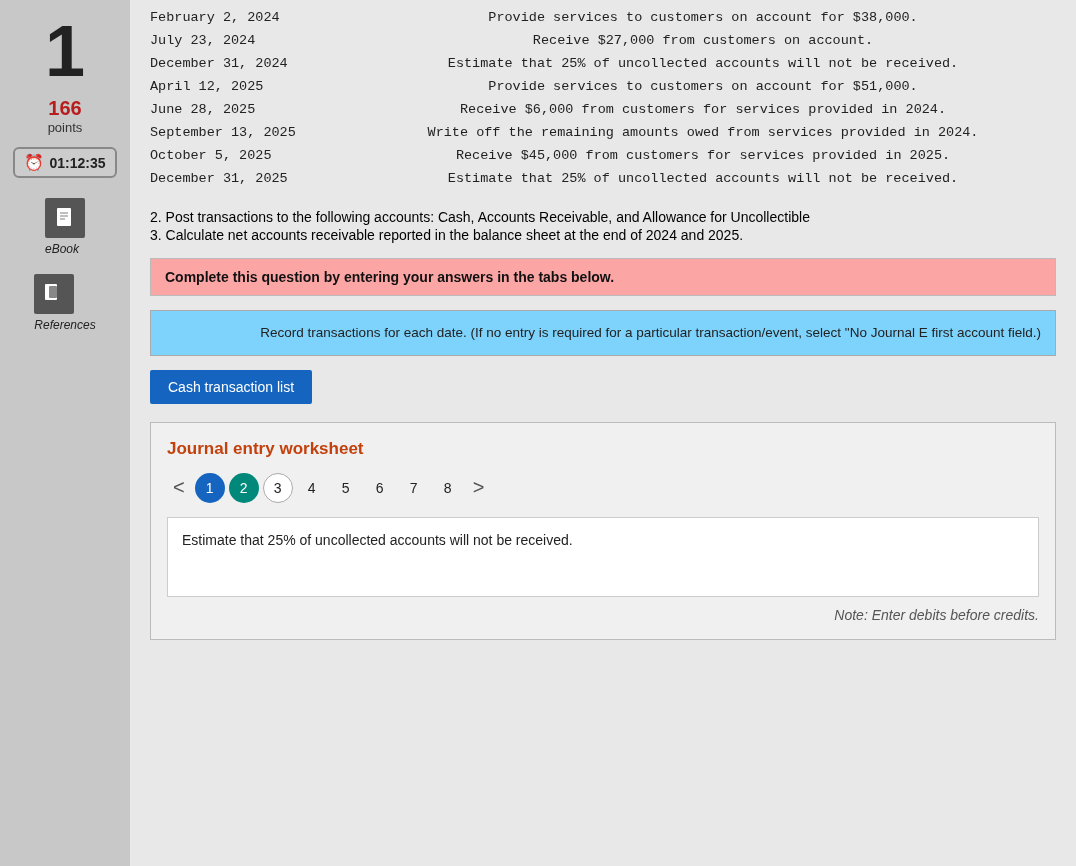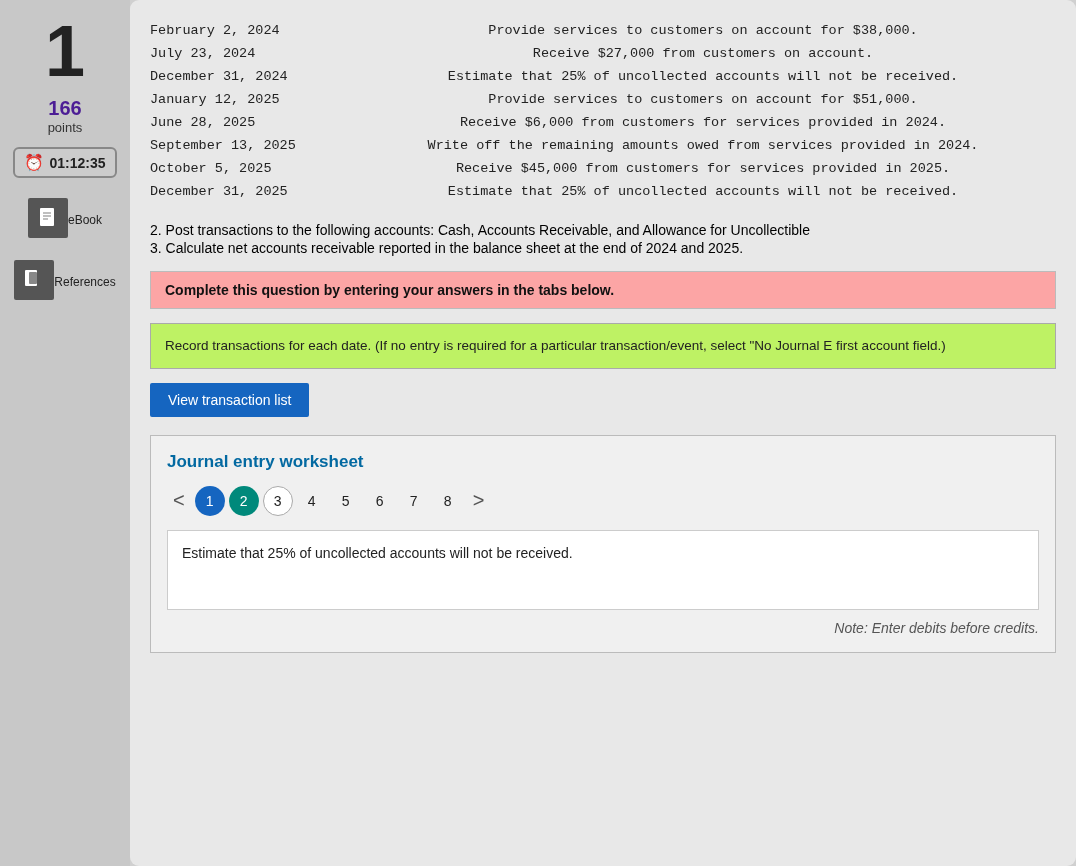--- a/index.html
+++ b/index.html
@@ -31,21 +31,21 @@
       padding-top: 5px;
     }
 
     .points-container {
       text-align: center;
       margin-bottom: 12px;
     }
     .points-value {
       font-size: 20px;
       font-weight: bold;
-      color: #4c1d95;
+      color: #b91c1c;
     }
     .points-label {
       font-size: 13px;
       color: #333;
     }
 
     .timer-box {
       border: 2px solid #888;
       border-radius: 6px;
       padding: 4px 10px;
@@ -59,24 +59,24 @@
       font-size: 16px;
     }
     .timer-text {
       font-size: 14px;
       font-weight: bold;
       color: #222;
     }
 
     .sidebar-item {
       display: flex;
-      flex-direction: row;
-      align-items: center;
+      flex-direction: column;
       margin-bottom: 18px;
       cursor: pointer;
+      font-style: italic;
     }
     .sidebar-item-icon {
       width: 40px;
       height: 40px;
       background: #555;
       display: flex;
       align-items: center;
       justify-content: center;
       margin-bottom: 4px;
       border-radius: 2px;
@@ -88,23 +88,22 @@
     }
     .sidebar-item-label {
       font-size: 12px;
       color: #222;
     }
 
     
     .main {
       flex: 1;
       background: #e8e8e8;
-      padding: 20px 20px;
+      padding: 7px 20px;
       overflow-y: auto;
-      border-radius: 9px;
     }
 
     .transaction-table {
       font-size: 13.5px;
       color: #222;
       margin-bottom: 18px;
       line-height: 1.7;
     }
     .transaction-row {
       display: flex;
@@ -160,24 +159,25 @@
       color: #222;
       border-bottom: none;
     }
     .tab.active {
       background: #fff;
       border-bottom: 1px solid #fff;
       font-weight: normal;
     }
 
     .tab-content {
-      background: #bef264;
+      background: #7dd3fc;
       border: 1px solid #aaa;
       padding: 12px 14px;
       margin-bottom: 14px;
+      text-align: right;
     }
     .tab-description {
       font-size: 13.5px;
       color: #222;
       line-height: 1.5;
     }
 
     
     .view-transaction-btn {
       background: #1565c0;
@@ -193,21 +193,21 @@
 
     
     .journal-worksheet {
       background: #f0f0f0;
       border: 1px solid #bbb;
       padding: 16px;
     }
     .journal-title {
       font-size: 17px;
       font-weight: bold;
-      color: #0369a1;
+      color: #c2410c;
       margin-bottom: 14px;
     }
 
     .pagination {
       display: flex;
       align-items: center;
       gap: 4px;
       margin-bottom: 14px;
     }
     .page-arrow {
@@ -304,21 +304,21 @@
       </div>
       <div class="transaction-row">
         <span class="transaction-date">July 23, 2024</span>
         <span class="transaction-desc">Receive $27,000 from customers on account.</span>
       </div>
       <div class="transaction-row">
         <span class="transaction-date">December 31, 2024</span>
         <span class="transaction-desc">Estimate that 25% of uncollected accounts will not be received.</span>
       </div>
       <div class="transaction-row">
-        <span class="transaction-date">January 12, 2025</span>
+        <span class="transaction-date">April 12, 2025</span>
         <span class="transaction-desc">Provide services to customers on account for $51,000.</span>
       </div>
       <div class="transaction-row">
         <span class="transaction-date">June 28, 2025</span>
         <span class="transaction-desc">Receive $6,000 from customers for services provided in 2024.</span>
       </div>
       <div class="transaction-row">
         <span class="transaction-date">September 13, 2025</span>
         <span class="transaction-desc">Write off the remaining amounts owed from services provided in 2024.</span>
       </div>
@@ -346,21 +346,21 @@
   </div>
 
   
 
   
   <div class="tab-content">
     <div class="tab-description">Record transactions for each date. (If no entry is required for a particular transaction/event, select "No Journal E first account field.)</div>
   </div>
 
   
-  <button class="view-transaction-btn">View transaction list</button>
+  <button class="view-transaction-btn">Cash transaction list</button>
 
   
   <div class="journal-worksheet">
     <div class="journal-title">Journal entry worksheet</div>
 
     <div class="pagination">
       <span class="page-arrow">&lt;</span>
       <div id="pagination-numbers" style="display: flex; gap: 4px; align-items: center;">
           <div class="page-num filled-blue">1</div>
           <div class="page-num filled-teal">2</div>

